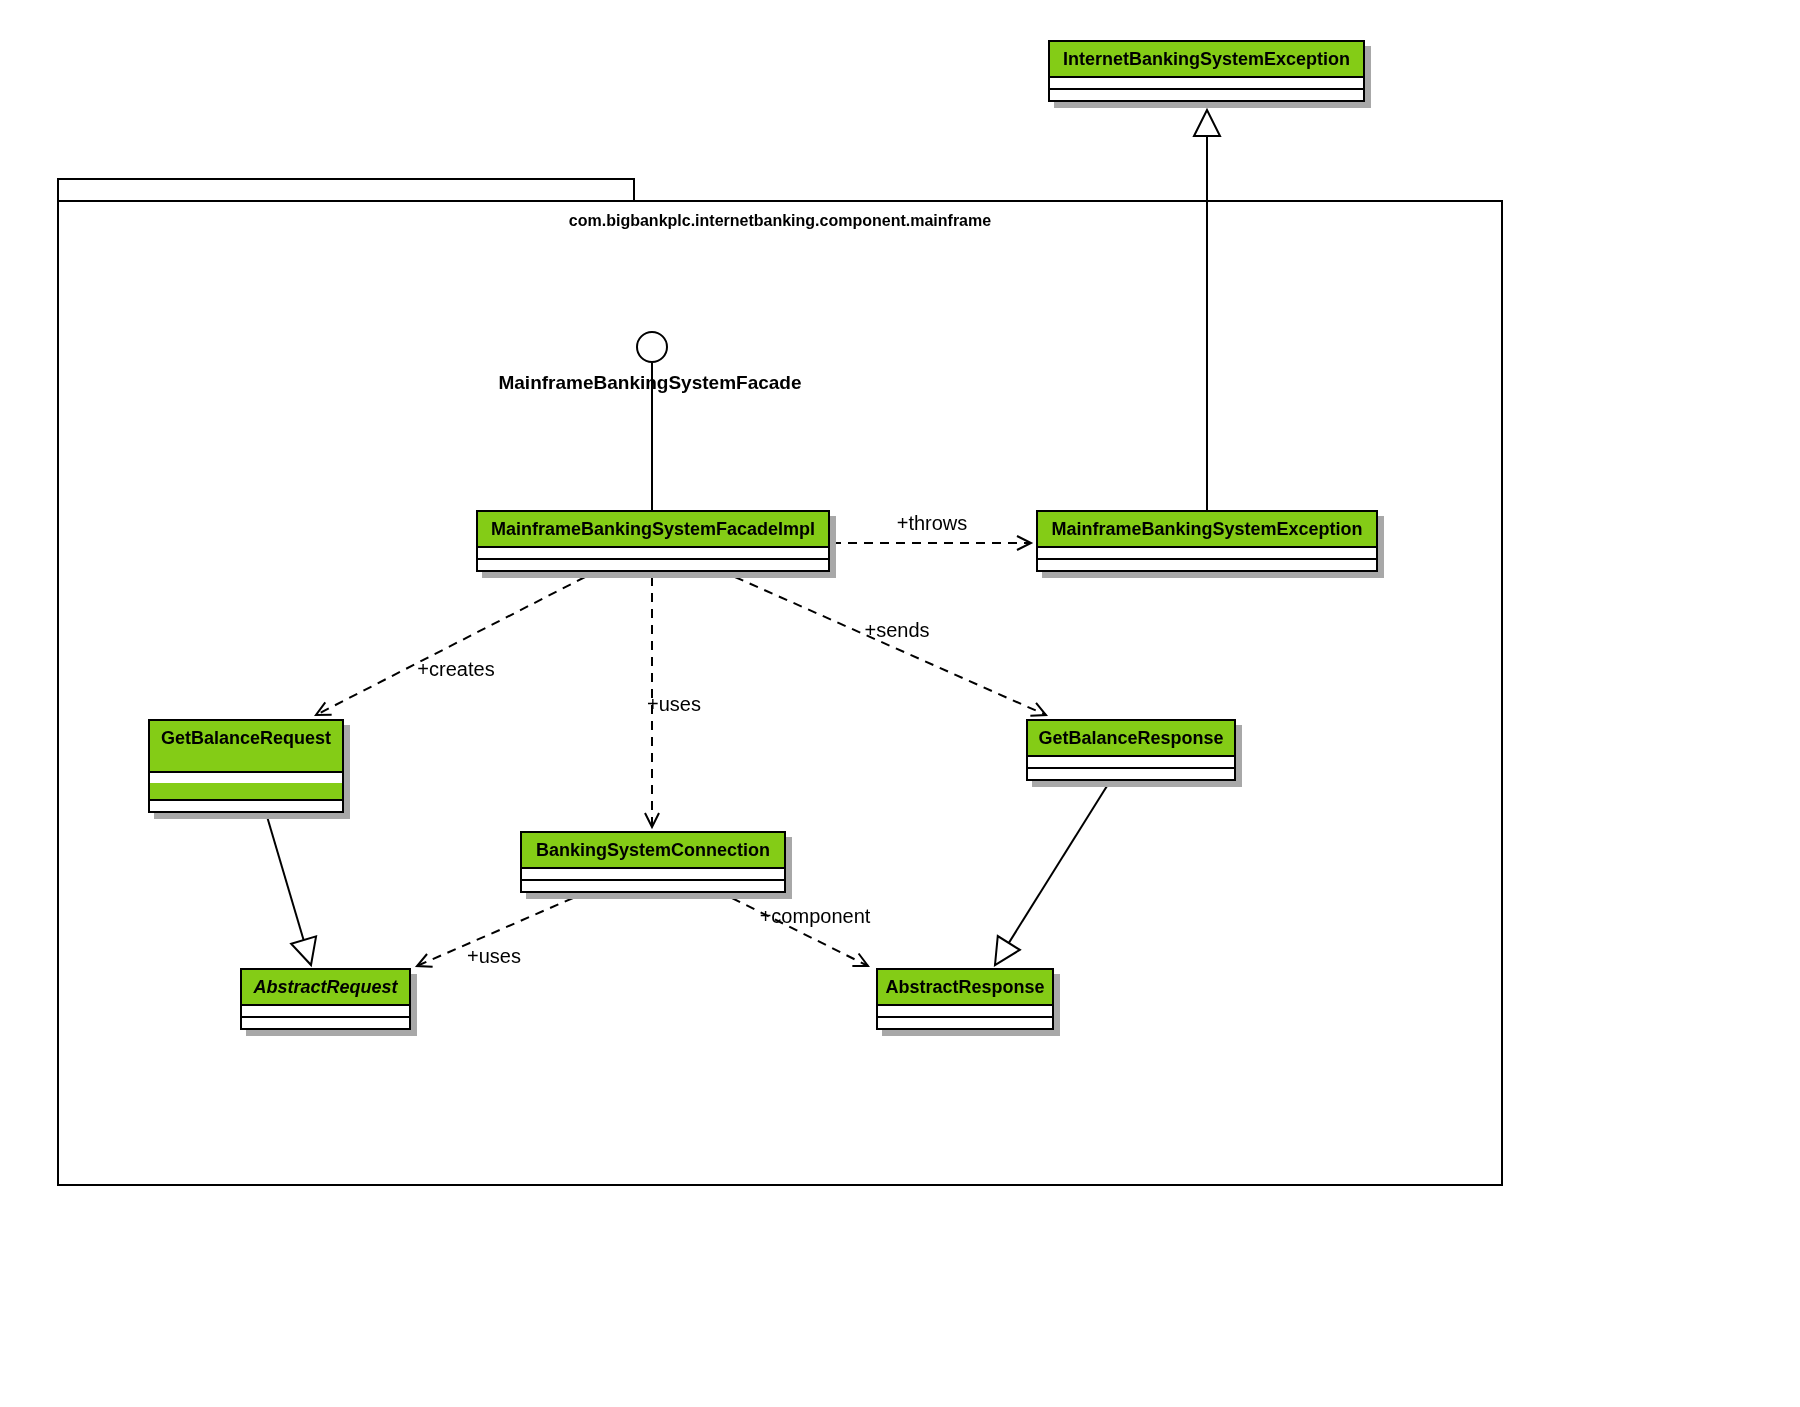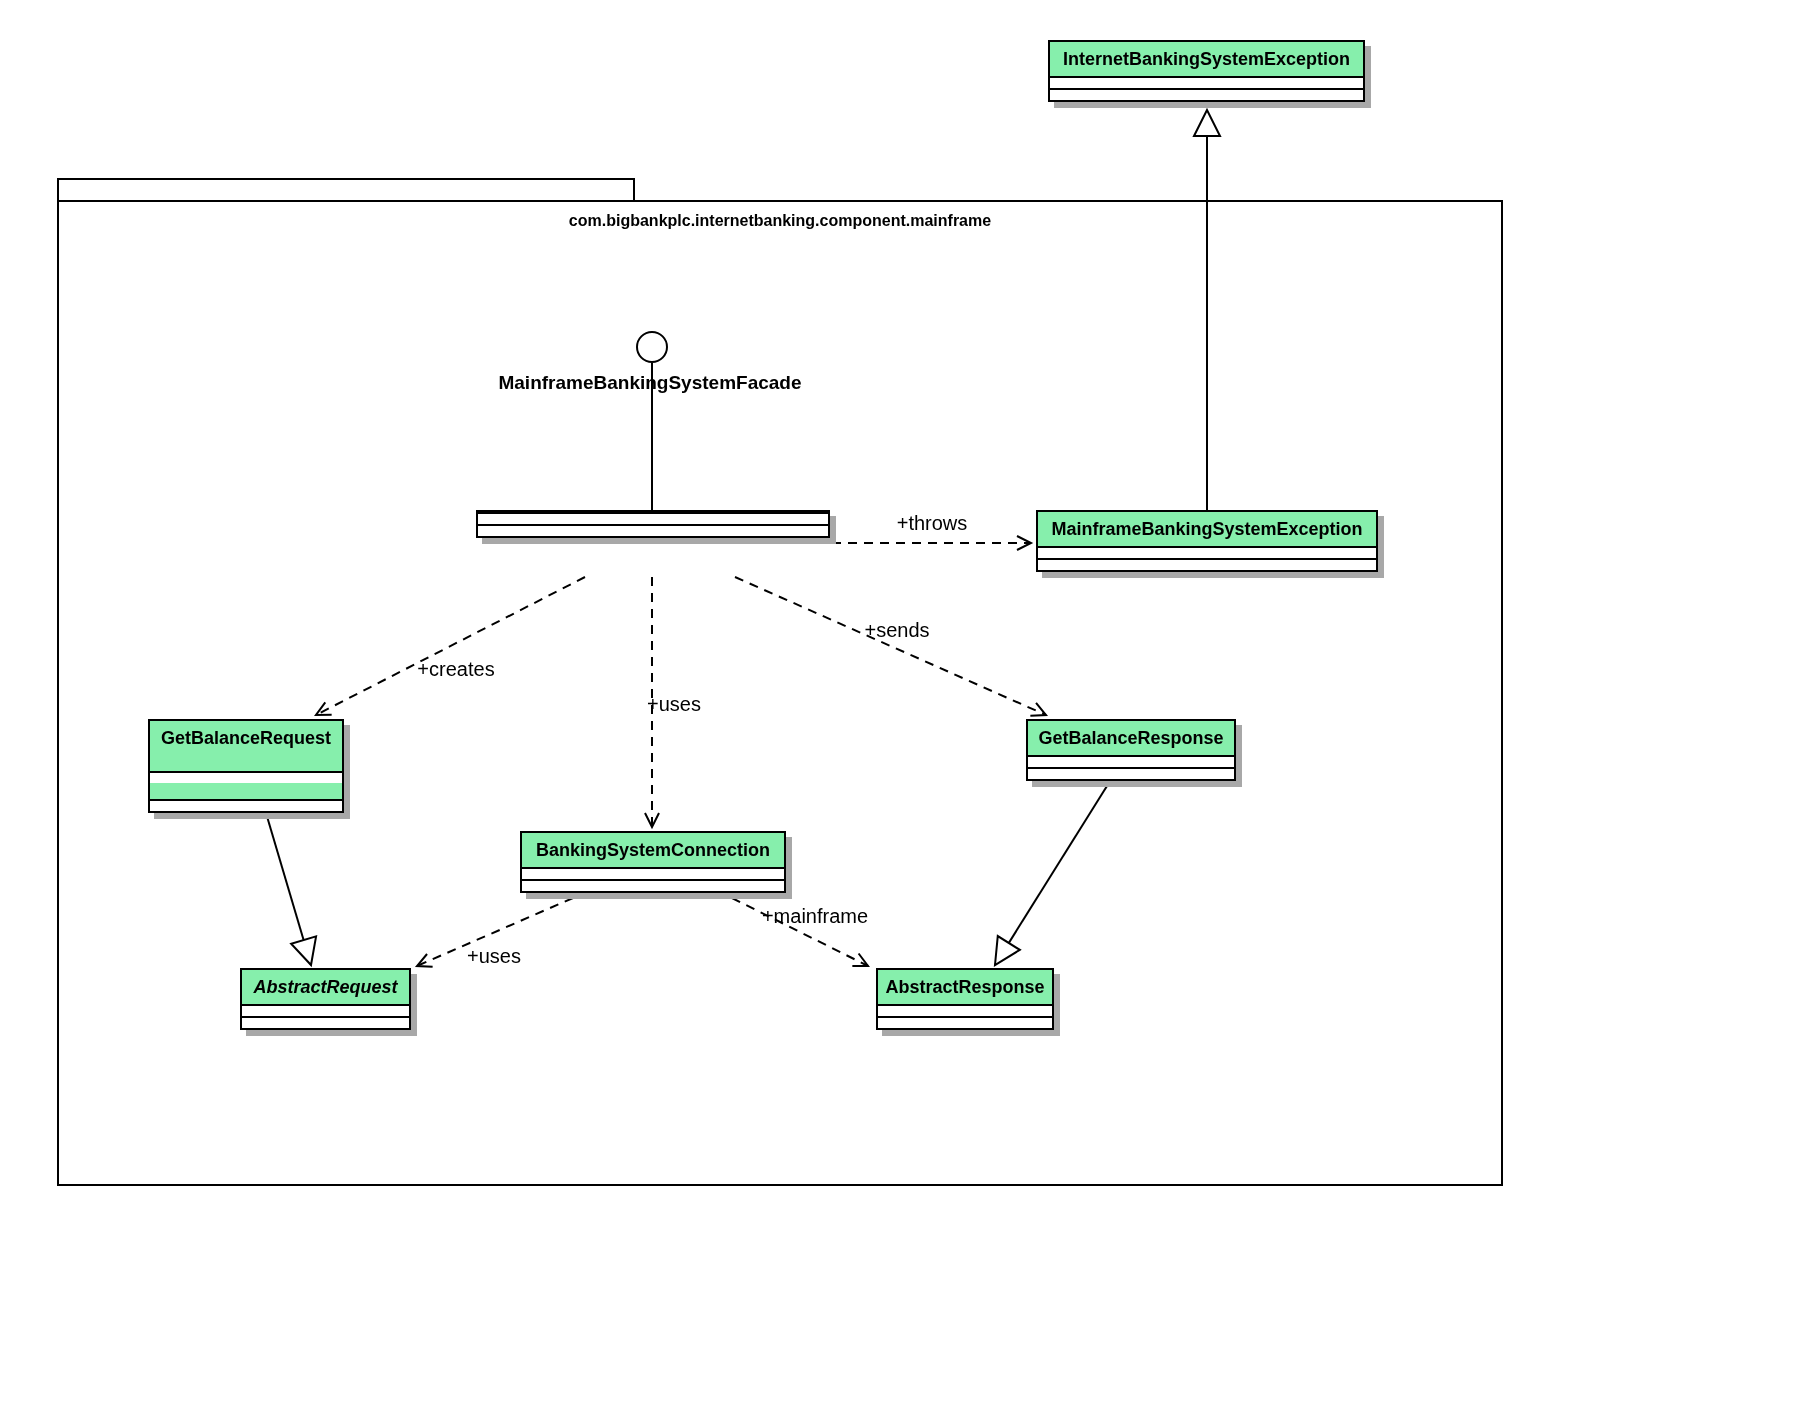--- a/index.html
+++ b/index.html
@@ -44,21 +44,21 @@
     left: 0; top: 0;
     width: 1800px; height: 1407px;
     pointer-events: none;
   }
   .edge-solid { stroke: #000; stroke-width: 2; fill: none; }
   .edge-dashed { stroke: #000; stroke-width: 2; fill: none; stroke-dasharray: 9 7; }
 
   
   .uml-class {
     position: absolute;
-    background: #86efac;
+    background: #84cc16;
     border: 2px solid #000;
     box-shadow: 6px 6px 0 0 #a8a8a8;
     display: flex;
     flex-direction: column;
   }
   .uml-class-name {
     height: 34px;
     display: flex;
     align-items: center;
     justify-content: center;
@@ -143,20 +143,21 @@
   <div class="iface-circle"></div>
   <div class="iface-label">MainframeBankingSystemFacade</div>
 
   <div class="uml-class" style="left:1048px; top:40px; width:317px;">
     <div class="uml-class-name">InternetBankingSystemException</div>
     <div class="uml-compartment"></div>
     <div class="uml-compartment"></div>
   </div>
 
   <div class="uml-class" style="left:476px; top:510px; width:354px;">
+    <div class="uml-class-name">MainframeBankingSystemFacadeImpl</div>
     <div class="uml-compartment"></div>
     <div class="uml-compartment"></div>
   </div>
 
   <div class="uml-class" style="left:1036px; top:510px; width:342px;">
     <div class="uml-class-name">MainframeBankingSystemException</div>
     <div class="uml-compartment"></div>
     <div class="uml-compartment"></div>
   </div>
 
@@ -188,15 +189,15 @@
     <div class="uml-class-name">AbstractResponse</div>
     <div class="uml-compartment"></div>
     <div class="uml-compartment"></div>
   </div>
 
   <div class="edge-label" style="left:932px; top:512px;">+throws</div>
   <div class="edge-label" style="left:456px; top:658px;">+creates</div>
   <div class="edge-label" style="left:674px; top:693px;">+uses</div>
   <div class="edge-label" style="left:897px; top:619px;">+sends</div>
   <div class="edge-label" style="left:494px; top:945px;">+uses</div>
-  <div class="edge-label" style="left:815px; top:905px;">+mainframe</div>
+  <div class="edge-label" style="left:815px; top:905px;">+component</div>
 
 </div>
 
 </body></html>

